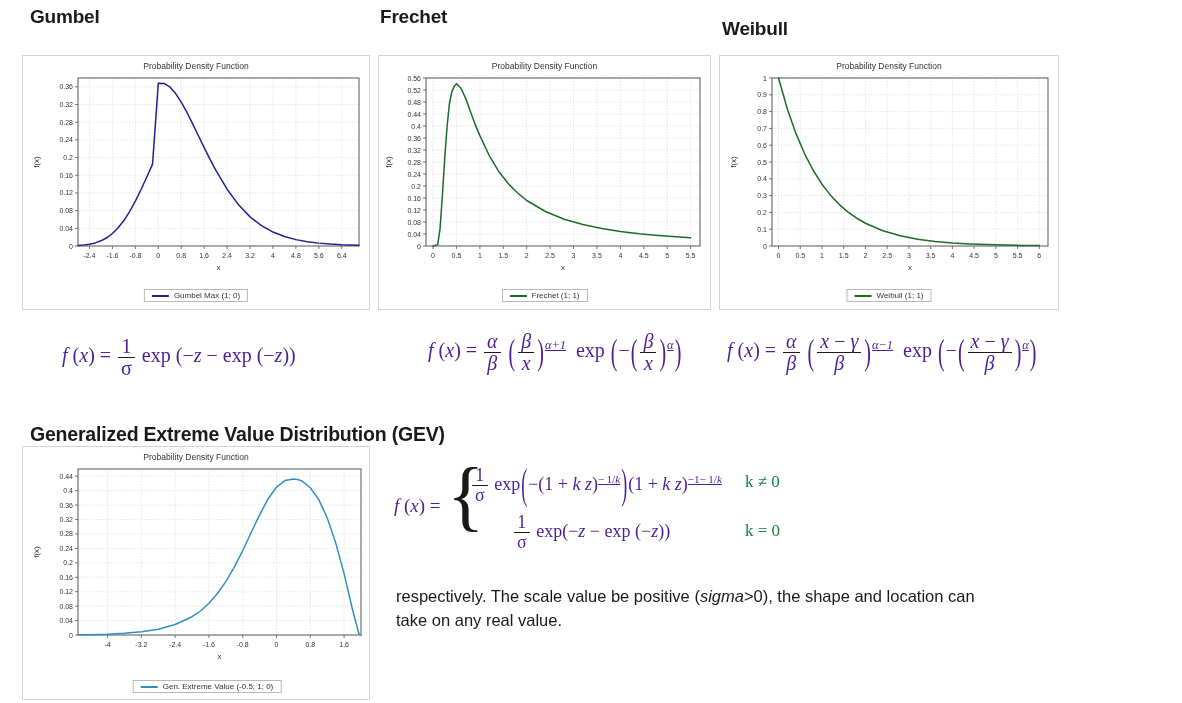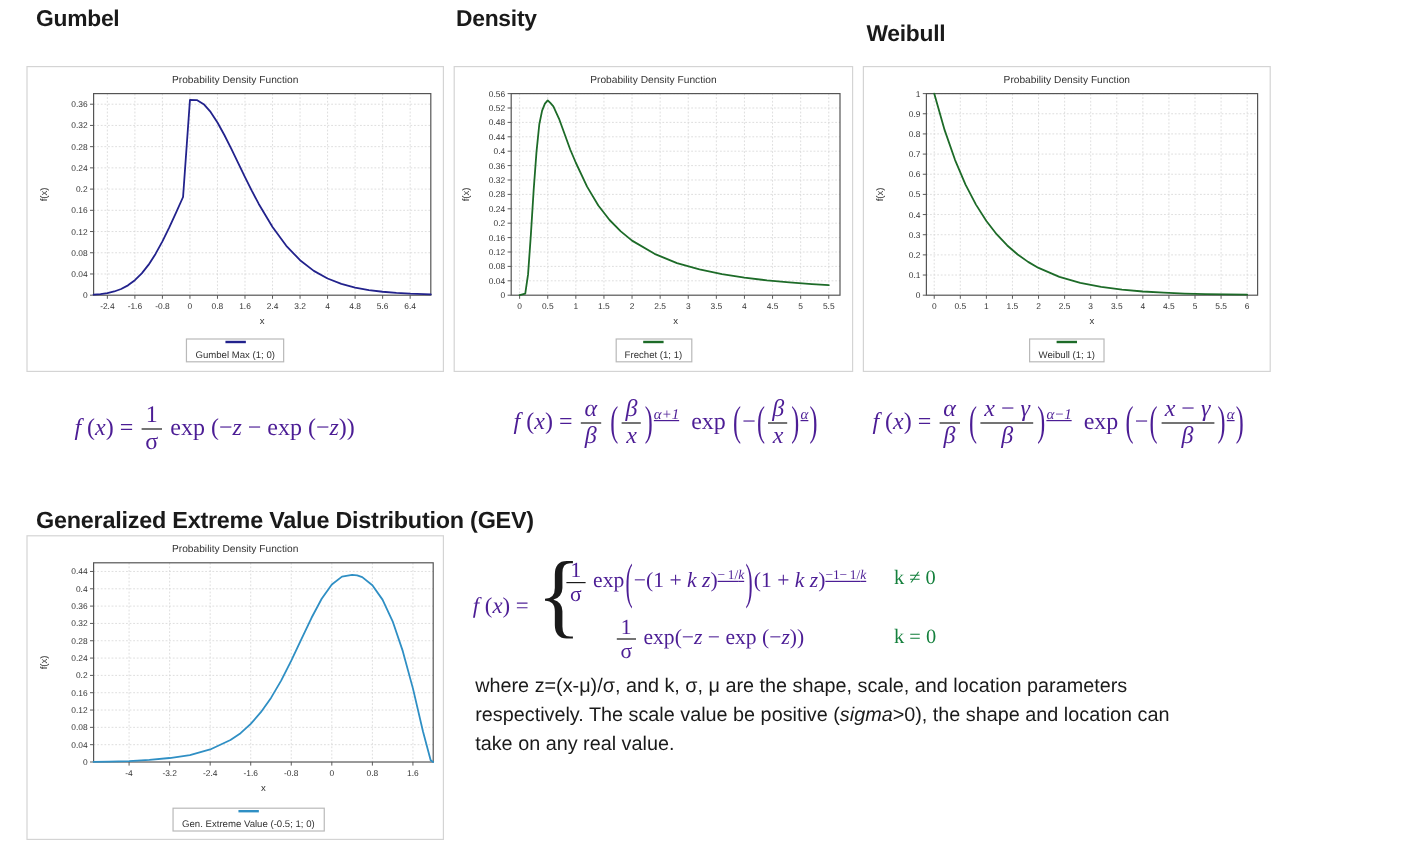--- a/index.html
+++ b/index.html
@@ -53,21 +53,20 @@
     align-items: center;
     justify-content: center;
     gap: 5px;
     padding: 1px 7px;
     font-family: "Liberation Sans", sans-serif;
     font-size: 8px;
     color: #333333;
     white-space: nowrap;
     left: 50%;
     transform: translateX(-50%);
-    flex-direction: column;
   }
   .legend-swatch {
     display: inline-block;
     width: 17px;
     height: 0;
     border-top-width: 2px;
     border-top-style: solid;
   }
   .formula {
     position: absolute;
@@ -134,21 +133,21 @@
   .axis-title {
     font-family: "Liberation Sans", sans-serif;
     font-size: 8px;
     fill: #333333;
   }
 </style>
 </head>
 <body>
 
 <div class="section-heading" style="left:30px; top:6px;">Gumbel</div>
-<div class="section-heading" style="left:380px; top:6px;">Density</div>
+<div class="section-heading" style="left:380px; top:6px;">Frechet</div>
 <div class="section-heading" style="left:722px; top:18px;">Weibull</div>
 <div class="section-heading" style="left:30px; top:423px; font-size:19.5px;">Generalized Extreme Value Distribution (GEV)</div>
 
 <div class="chart-panel" id="panel-gumbel" style="left:22px; top:55px; width:348px; height:255px;">
   <div class="chart-title">Probability Density Function</div>
   <svg class="plot-svg" id="svg-gumbel" width="348" height="255">
       <line x1="66.46938775510203" y1="22" x2="66.46938775510203" y2="190" stroke="#d8d8d8" stroke-width="0.7" stroke-dasharray="1.5,1.5"></line>
       <line x1="89.40816326530611" y1="22" x2="89.40816326530611" y2="190" stroke="#d8d8d8" stroke-width="0.7" stroke-dasharray="1.5,1.5"></line>
       <line x1="112.34693877551018" y1="22" x2="112.34693877551018" y2="190" stroke="#d8d8d8" stroke-width="0.7" stroke-dasharray="1.5,1.5"></line>
       <line x1="135.28571428571428" y1="22" x2="135.28571428571428" y2="190" stroke="#d8d8d8" stroke-width="0.7" stroke-dasharray="1.5,1.5"></line>
@@ -509,16 +508,16 @@
 </div>
 <div class="cond" style="left:745px; top:472px; font-size:17px;">k ≠ 0</div>
 
 <div class="formula" style="left:512px; top:513px; font-size:18px;">
   <span class="frac"><span class="num">1</span><span class="den">σ</span></span>
   exp(−<span class="mi">z</span> − exp (−<span class="mi">z</span>))
 </div>
 <div class="cond" style="left:745px; top:521px; font-size:17px;">k = 0</div>
 
 <div class="body-text" style="left:396px; top:561px; width:780px;">
-  <span>where z=(x-μ)/σ, and k, σ, μ are the shape, scale, and location parameters</span><br>
+  <br>
   <span>respectively. The scale value be positive (</span><em>sigma</em><span>&gt;0), the shape and location can</span><br>
   <span>take on any real value.</span>
 </div>
 
 </body></html>

